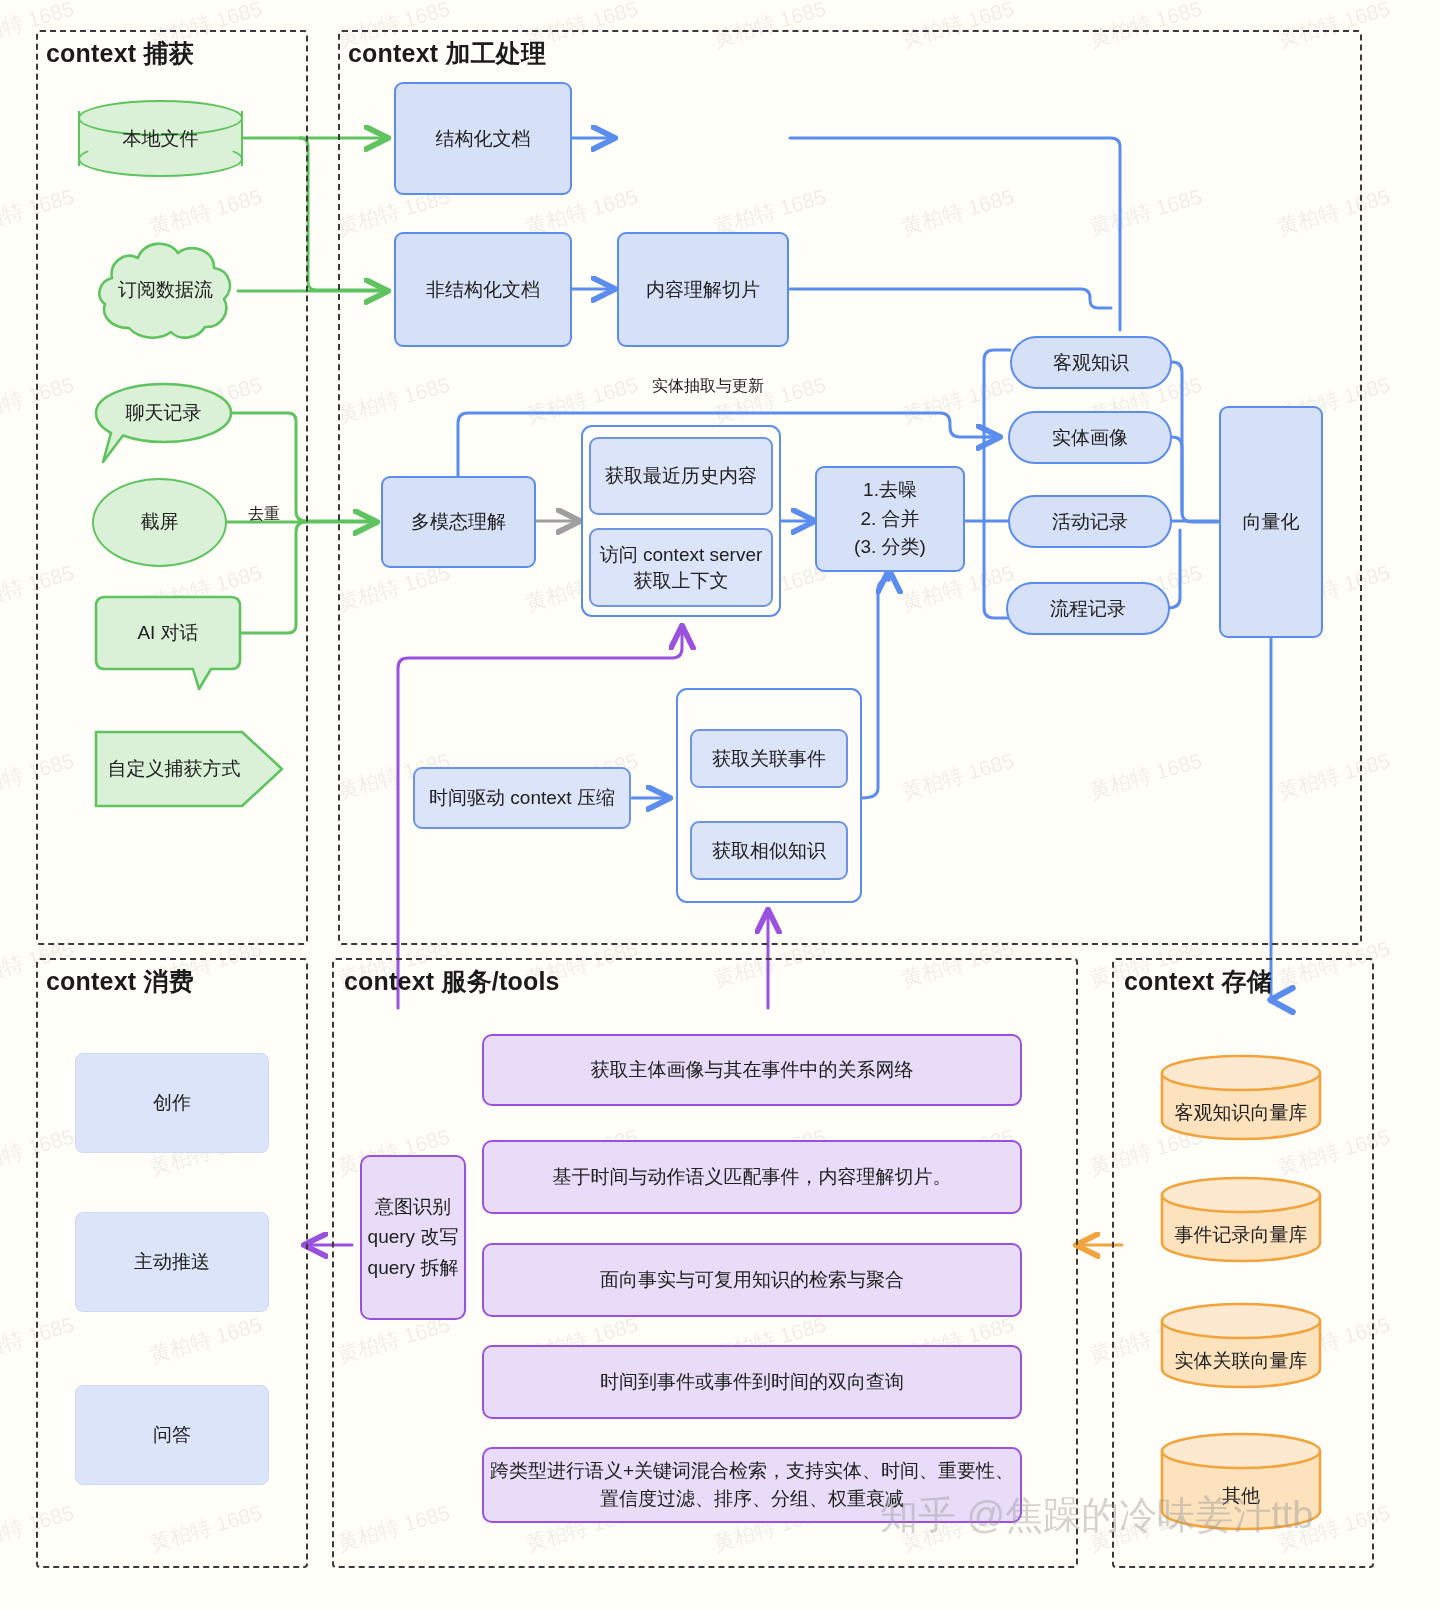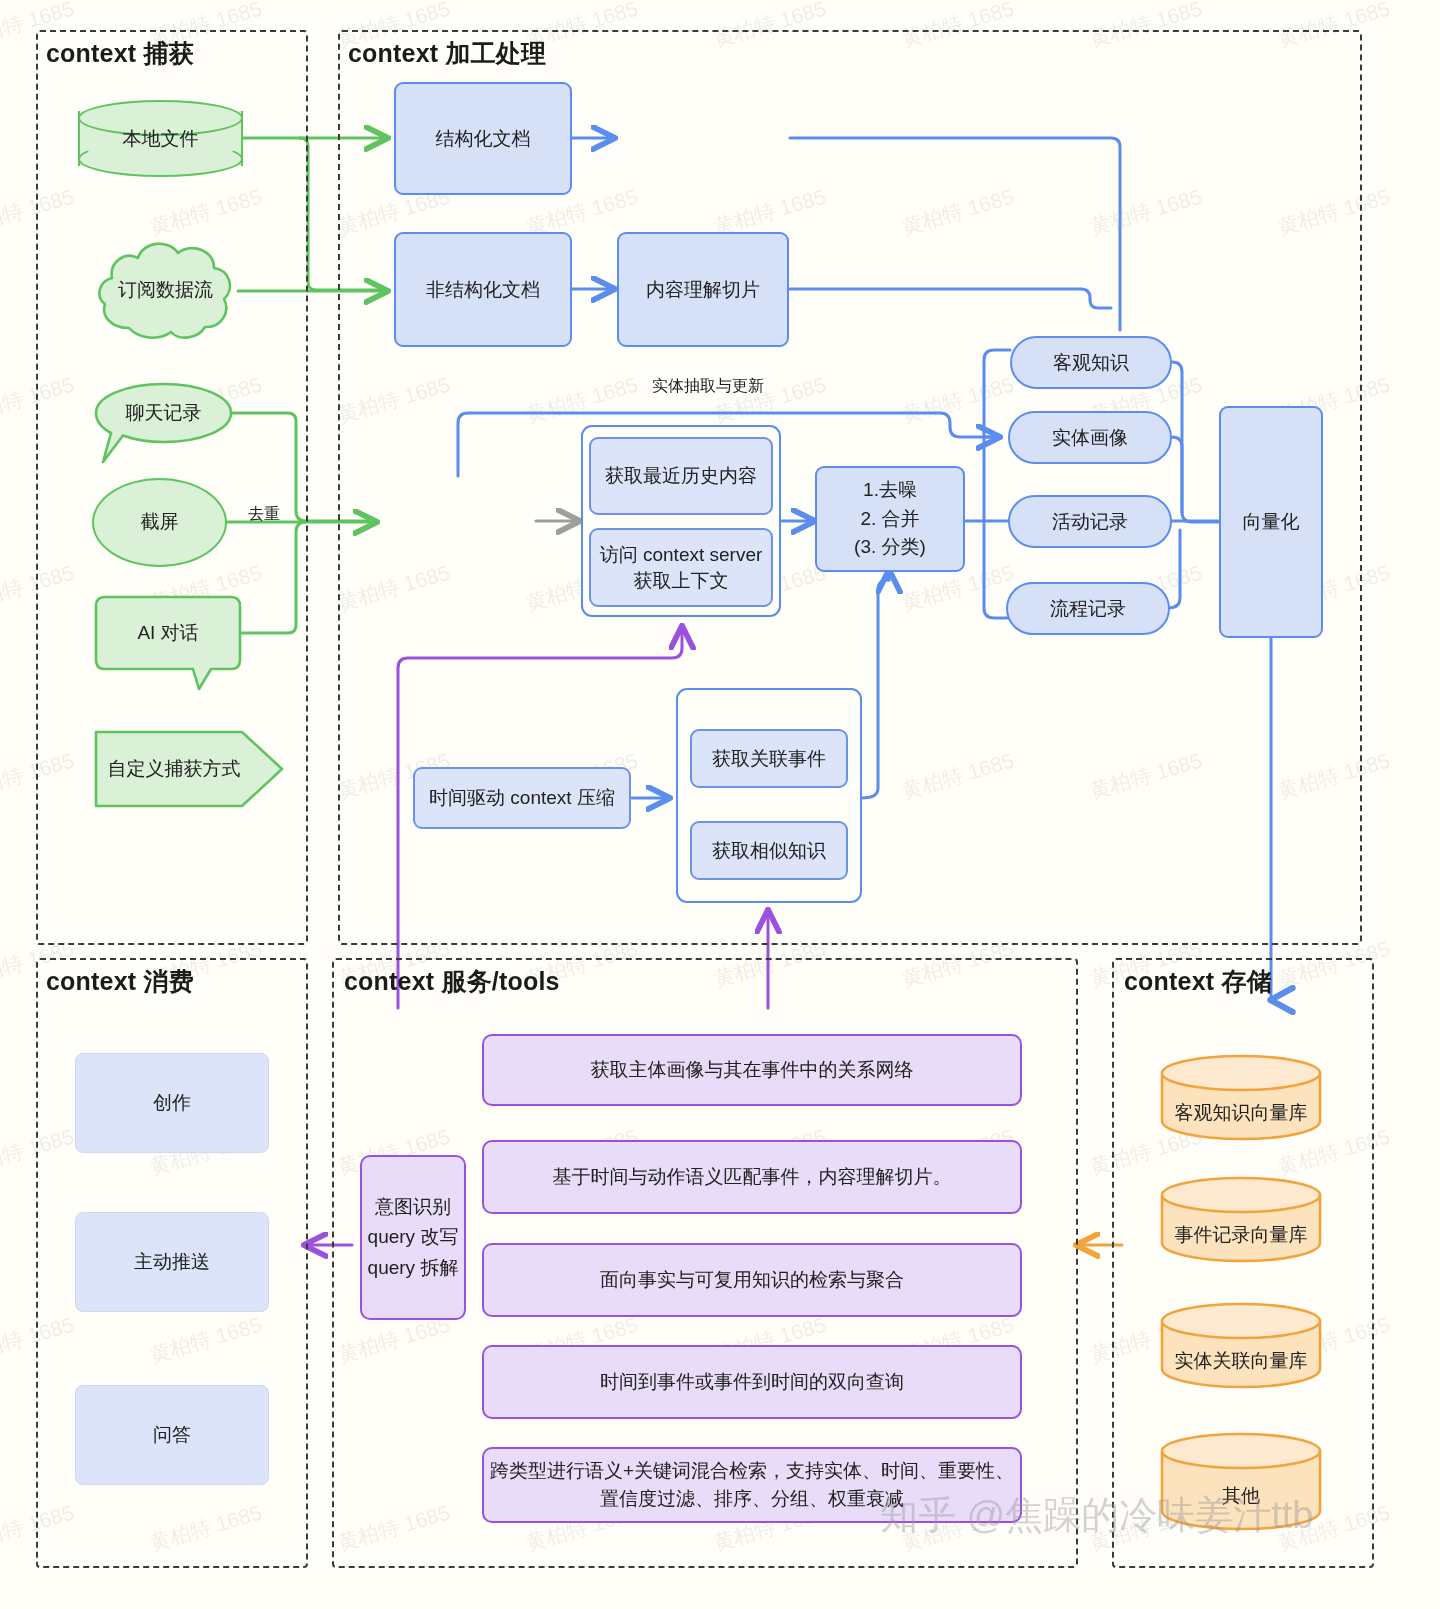--- a/index.html
+++ b/index.html
@@ -331,20 +331,21 @@
   <div class="group" style="left:338px; top:30px; width:1024px; height:915px;"></div>
   <div class="group-title" style="left:348px; top:37px;">context 加工处理</div>
 
   <div class="node blue-rect" style="left:394px; top:82px; width:178px; height:113px;">结构化文档</div>
   <div class="node blue-rect" style="left:394px; top:232px; width:178px; height:115px;">非结构化文档</div>
   <div class="node blue-rect" style="left:617px; top:232px; width:172px; height:115px;">内容理解切片</div>
 
   <div class="edge-label" style="left:652px; top:376px;">实体抽取与更新</div>
   <div class="edge-label" style="left:248px; top:504px;">去重</div>
 
+  <div class="node blue-rect" style="left:381px; top:476px; width:155px; height:92px;">多模态理解</div>
 
   <div class="blue-frame" style="position:absolute; left:581px; top:425px; width:200px; height:192px;"></div>
   <div class="node blue-rect-plain" style="left:589px; top:437px; width:184px; height:78px;">获取最近历史内容</div>
   <div class="node blue-rect-plain" style="left:589px; top:528px; width:184px; height:79px;">访问 context server
 获取上下文</div>
 
   <div class="node blue-rect" style="left:815px; top:466px; width:150px; height:106px; line-height:1.5;">1.去噪
 2. 合并
 (3. 分类)</div>
 

